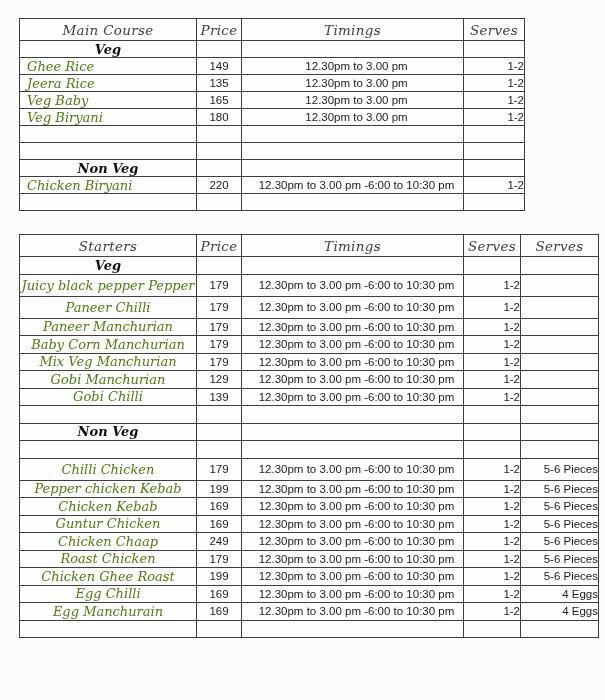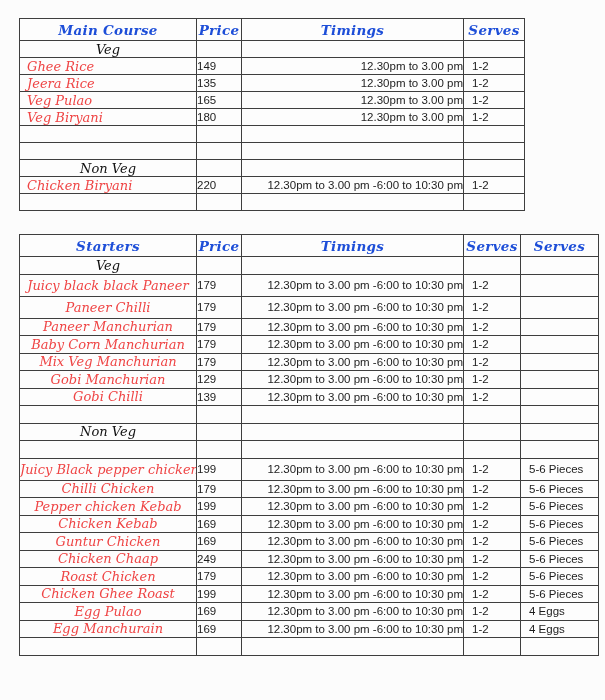--- a/index.html
+++ b/index.html
@@ -26,24 +26,24 @@
     border: 1px solid #3e3e3e;
     overflow: hidden;
     white-space: nowrap;
     padding: 0;
     vertical-align: middle;
   }
   th {
     height: 22px;
     font-family: "DejaVu Serif", "Liberation Serif", serif;
     font-style: italic;
-    font-weight: bold;
+    font-weight: normal;
     font-size: 13.5px;
     letter-spacing: 0.3px;
-    color: #1d4ed8;
+    color: #404040;
     text-align: center;
   }
   td {
     font-size: 11.5px;
     color: #1c1c1c;
     height: 17px;
   }
   #table-starters td { height: 17.5px; }
   
   #table-starters tbody tr:nth-child(2) td,
@@ -56,34 +56,34 @@
   col.col-timings { width: 222px; }
   col.col-serves  { width: 57px;  }
   col.col-serves2 { width: 78px;  }
   #table-main col.col-serves { width: 61px; }
 
   
   td.col-name {
     font-family: "DejaVu Serif", "Liberation Serif", serif;
     font-style: italic;
     font-size: 13px;
-    color: #ef4444;
+    color: #4d7c0f;
   }
   #table-main td.col-name { text-align: left; padding-left: 7px; }
   #table-starters td.col-name { text-align: center; }
   td.section-label {
-    font-weight: normal;
+    font-weight: bold;
     text-align: center !important;
     padding-left: 0 !important;
     font-size: 13px;
     color: #101010;
   }
-  td.col-price { }
-  td.col-timings { text-align: right; padding-left: 8px; }
-  td.col-serves, td.col-serves2 { text-align: left; padding-left: 8px; }
+  td.col-price { text-align: center; }
+  td.col-timings { text-align: center; padding-left: 8px; }
+  td.col-serves, td.col-serves2 { text-align: right; padding-left: 8px; }
 </style>
 </head>
 <body>
 
 <div class="menu-page">
   <table id="table-main">
       <colgroup>
         <col class="col-name">
         <col class="col-price">
         <col class="col-timings">
@@ -110,21 +110,21 @@
           <td class="col-timings">12.30pm to 3.00 pm</td>
           <td class="col-serves">1-2</td>
         </tr>
         <tr>
           <td class="col-name">Jeera Rice</td>
           <td class="col-price">135</td>
           <td class="col-timings">12.30pm to 3.00 pm</td>
           <td class="col-serves">1-2</td>
         </tr>
         <tr>
-          <td class="col-name">Veg Pulao</td>
+          <td class="col-name">Veg Baby</td>
           <td class="col-price">165</td>
           <td class="col-timings">12.30pm to 3.00 pm</td>
           <td class="col-serves">1-2</td>
         </tr>
         <tr>
           <td class="col-name">Veg Biryani</td>
           <td class="col-price">180</td>
           <td class="col-timings">12.30pm to 3.00 pm</td>
           <td class="col-serves">1-2</td>
         </tr>
@@ -179,21 +179,21 @@
       </thead>
       <tbody>
         <tr>
           <td class="col-name section-label">Veg</td>
           <td class="col-price"></td>
           <td class="col-timings"></td>
           <td class="col-serves"></td>
           <td class="col-serves2"></td>
         </tr>
         <tr>
-          <td class="col-name">Juicy black black Paneer</td>
+          <td class="col-name">Juicy black pepper Pepper</td>
           <td class="col-price">179</td>
           <td class="col-timings">12.30pm to 3.00 pm -6:00 to 10:30 pm</td>
           <td class="col-serves">1-2</td>
           <td class="col-serves2"></td>
         </tr>
         <tr>
           <td class="col-name">Paneer Chilli</td>
           <td class="col-price">179</td>
           <td class="col-timings">12.30pm to 3.00 pm -6:00 to 10:30 pm</td>
           <td class="col-serves">1-2</td>
@@ -249,27 +249,20 @@
           <td class="col-serves2"></td>
         </tr>
         <tr>
           <td class="col-name"></td>
           <td class="col-price"></td>
           <td class="col-timings"></td>
           <td class="col-serves"></td>
           <td class="col-serves2"></td>
         </tr>
         <tr>
-          <td class="col-name">Juicy Black pepper chicken</td>
-          <td class="col-price">199</td>
-          <td class="col-timings">12.30pm to 3.00 pm -6:00 to 10:30 pm</td>
-          <td class="col-serves">1-2</td>
-          <td class="col-serves2">5-6 Pieces</td>
-        </tr>
-        <tr>
           <td class="col-name">Chilli Chicken</td>
           <td class="col-price">179</td>
           <td class="col-timings">12.30pm to 3.00 pm -6:00 to 10:30 pm</td>
           <td class="col-serves">1-2</td>
           <td class="col-serves2">5-6 Pieces</td>
         </tr>
         <tr>
           <td class="col-name">Pepper chicken Kebab</td>
           <td class="col-price">199</td>
           <td class="col-timings">12.30pm to 3.00 pm -6:00 to 10:30 pm</td>
@@ -305,21 +298,21 @@
           <td class="col-serves2">5-6 Pieces</td>
         </tr>
         <tr>
           <td class="col-name">Chicken Ghee Roast</td>
           <td class="col-price">199</td>
           <td class="col-timings">12.30pm to 3.00 pm -6:00 to 10:30 pm</td>
           <td class="col-serves">1-2</td>
           <td class="col-serves2">5-6 Pieces</td>
         </tr>
         <tr>
-          <td class="col-name">Egg Pulao</td>
+          <td class="col-name">Egg Chilli</td>
           <td class="col-price">169</td>
           <td class="col-timings">12.30pm to 3.00 pm -6:00 to 10:30 pm</td>
           <td class="col-serves">1-2</td>
           <td class="col-serves2">4 Eggs</td>
         </tr>
         <tr>
           <td class="col-name">Egg Manchurain</td>
           <td class="col-price">169</td>
           <td class="col-timings">12.30pm to 3.00 pm -6:00 to 10:30 pm</td>
           <td class="col-serves">1-2</td>

